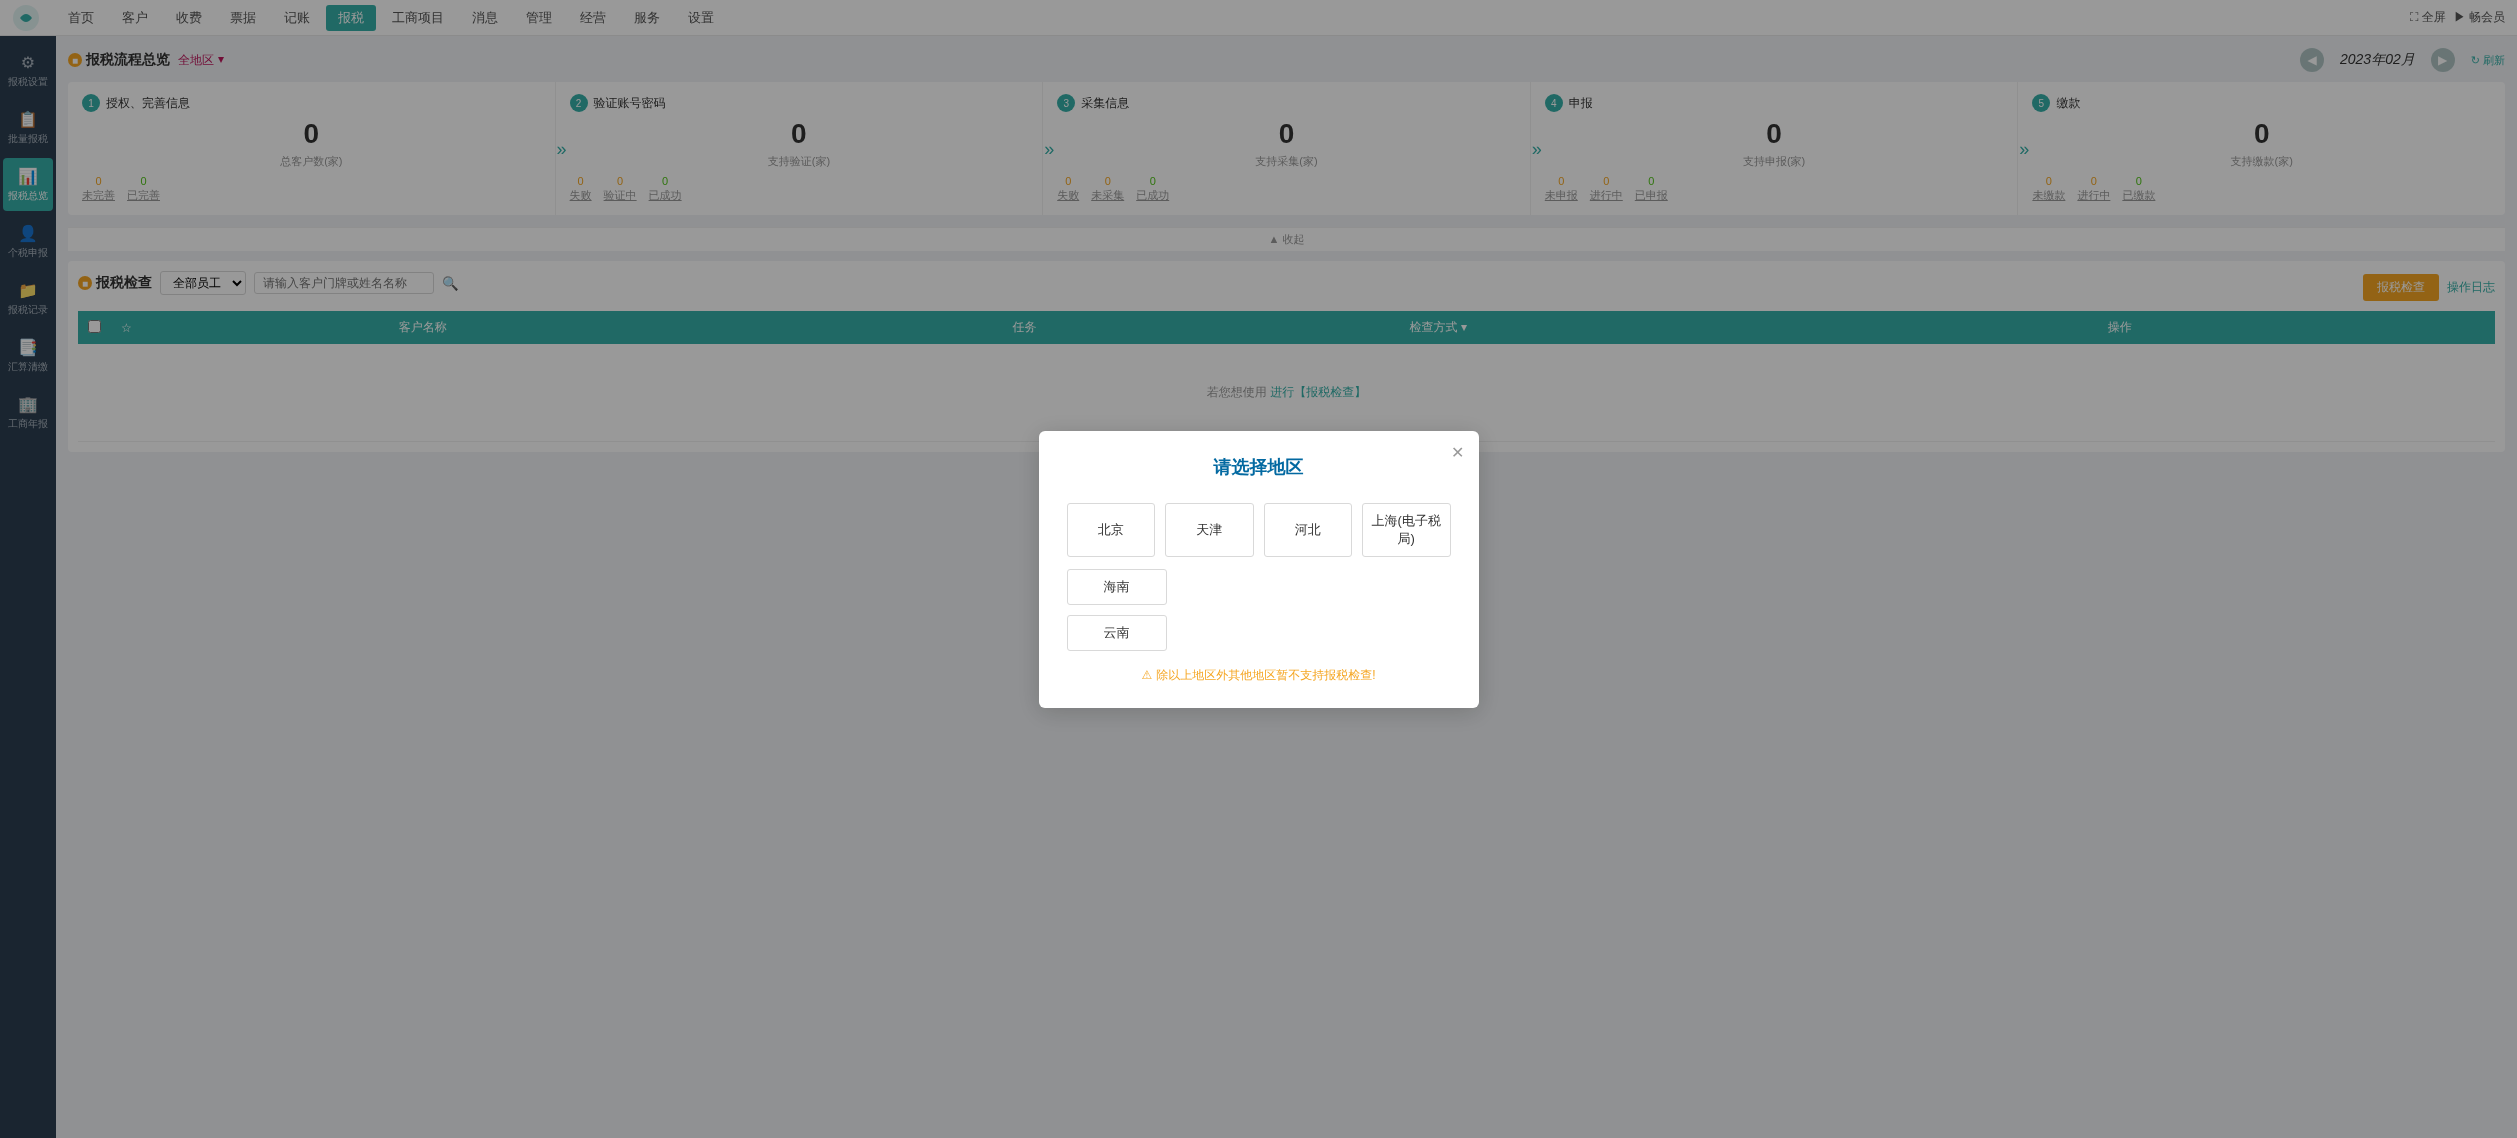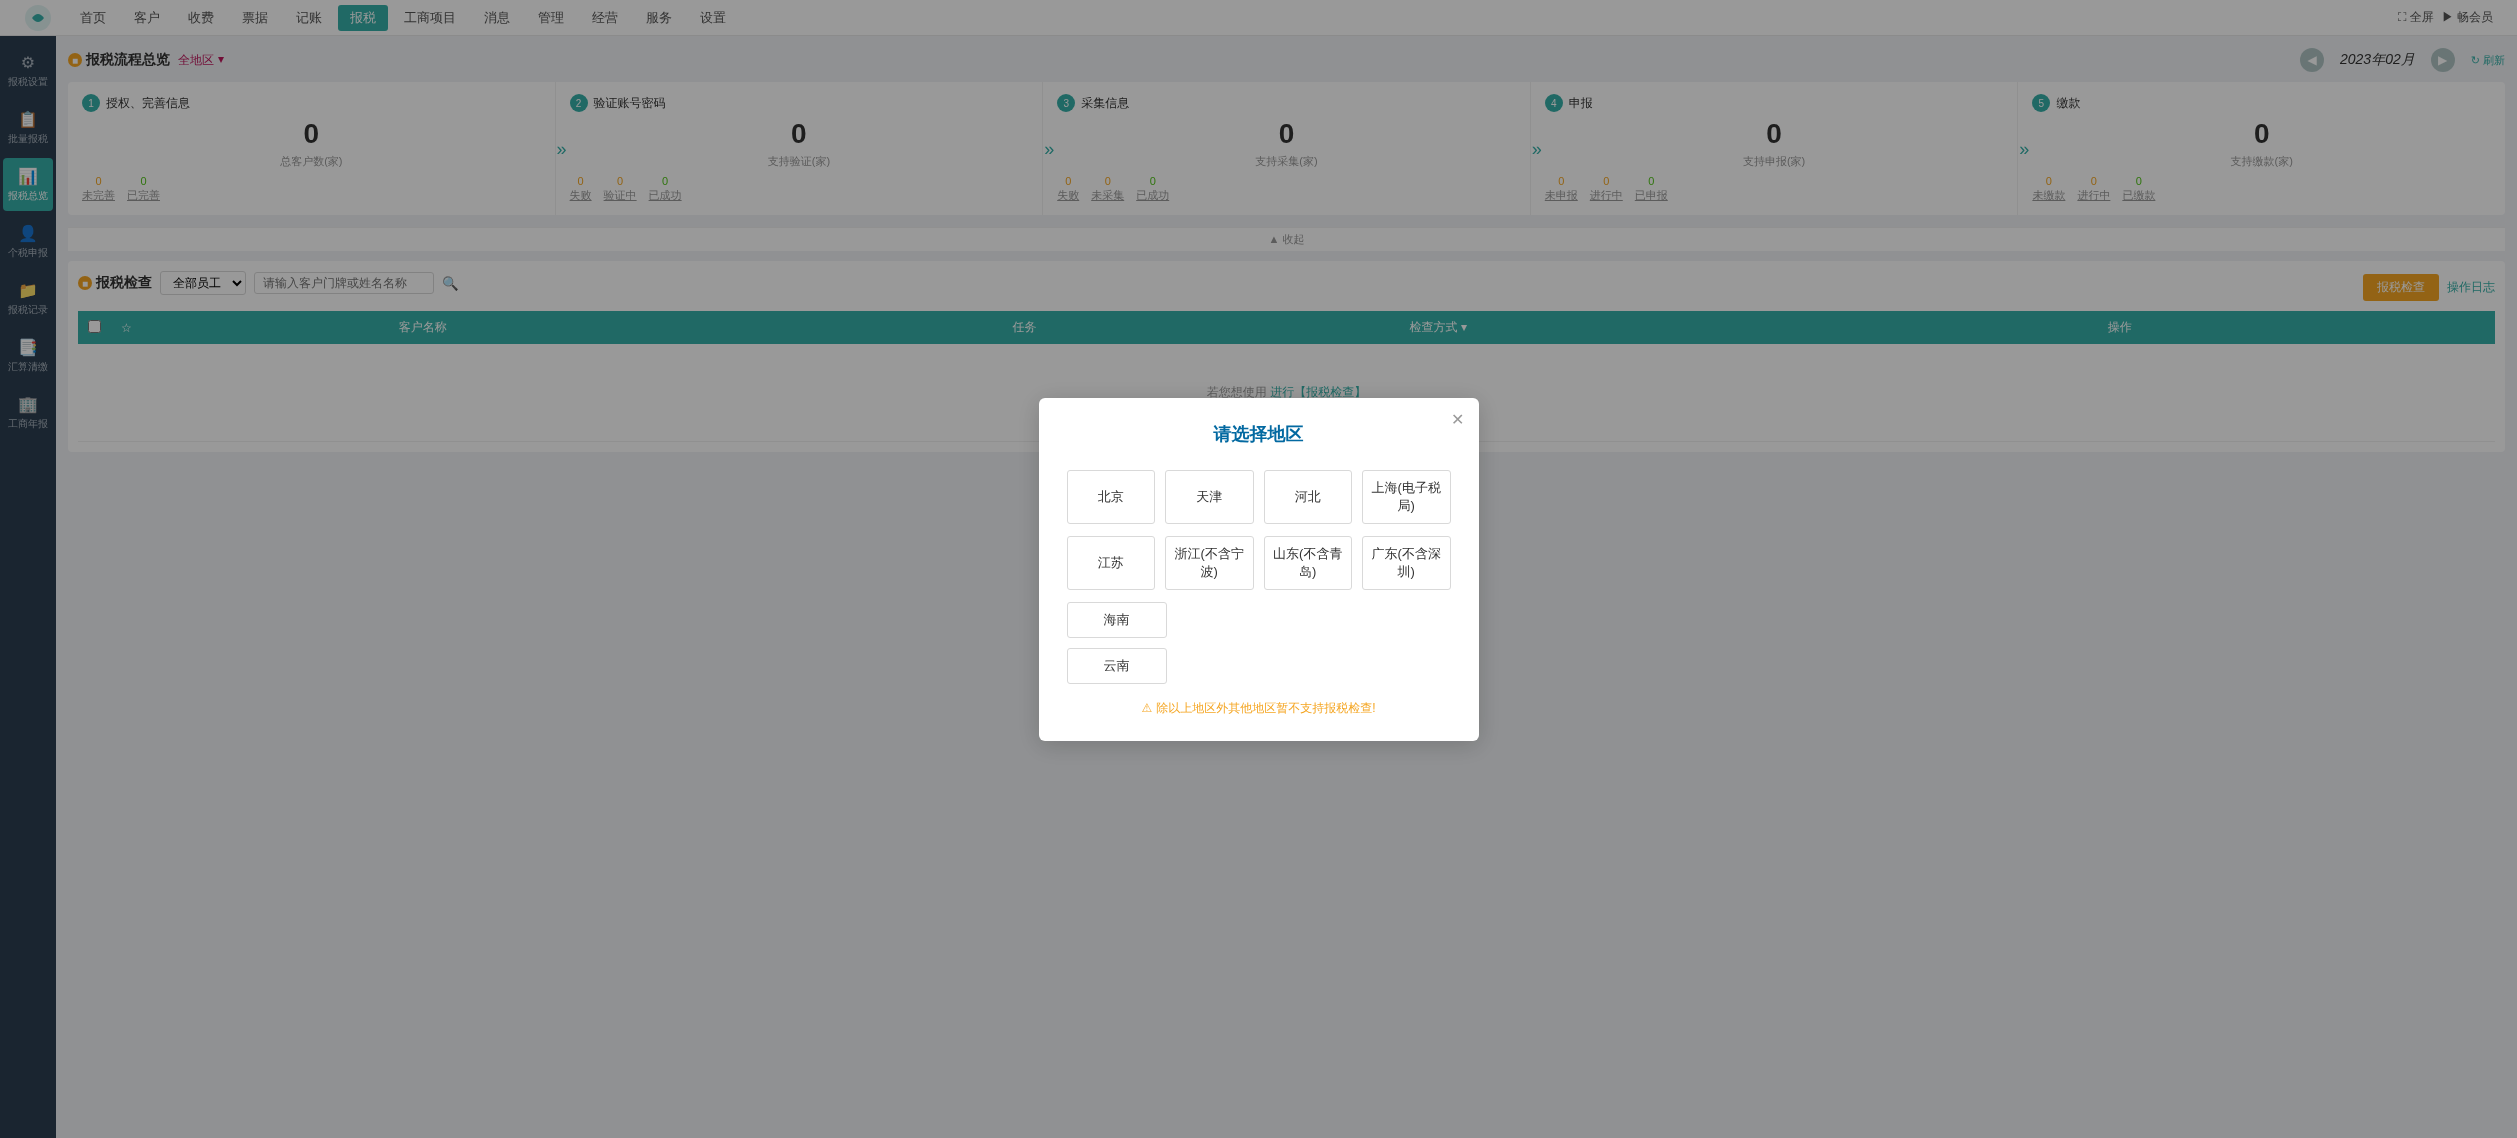--- a/index.html
+++ b/index.html
@@ -4,21 +4,21 @@
   <style>
     * { box-sizing: border-box; margin: 0; padding: 0; }
     body { font-family: "Microsoft YaHei", "PingFang SC", sans-serif; font-size: 12px; background: #f0f2f5; color: #333; }
 
     
     .top-nav {
       background: #fff;
       height: 36px;
       display: flex;
       align-items: center;
-      padding: 0 24px;
+      padding: 0 12px;
       border-bottom: 1px solid #e8e8e8;
       position: relative;
       z-index: 10;
     }
     .top-nav .logo {
       width: 28px;
       height: 28px;
       margin-right: 16px;
     }
     .top-nav .nav-items {
@@ -634,26 +634,20 @@
     <button class="dialog-close">✕</button>
     <div class="dialog-title">请选择地区</div>
 
     <div class="region-grid">
       <button class="region-btn">北京</button>
       <button class="region-btn">天津</button>
       <button class="region-btn">河北</button>
       <button class="region-btn">上海(电子税局)</button>
     </div>
 
-    <div class="region-row-2">
-      <button class="region-btn">江苏</button>
-      <button class="region-btn">浙江(不含宁波)</button>
-      <button class="region-btn">山东(不含青岛)</button>
-      <button class="region-btn">广东(不含深圳)</button>
-    </div>
 
     <div class="region-row-3">
       <button class="region-btn">海南</button>
       <button class="region-btn">云南</button>
     </div>
 
     <div class="warning-text">
       <span>⚠</span>
       <span>除以上地区外其他地区暂不支持报税检查!</span>
     </div>

